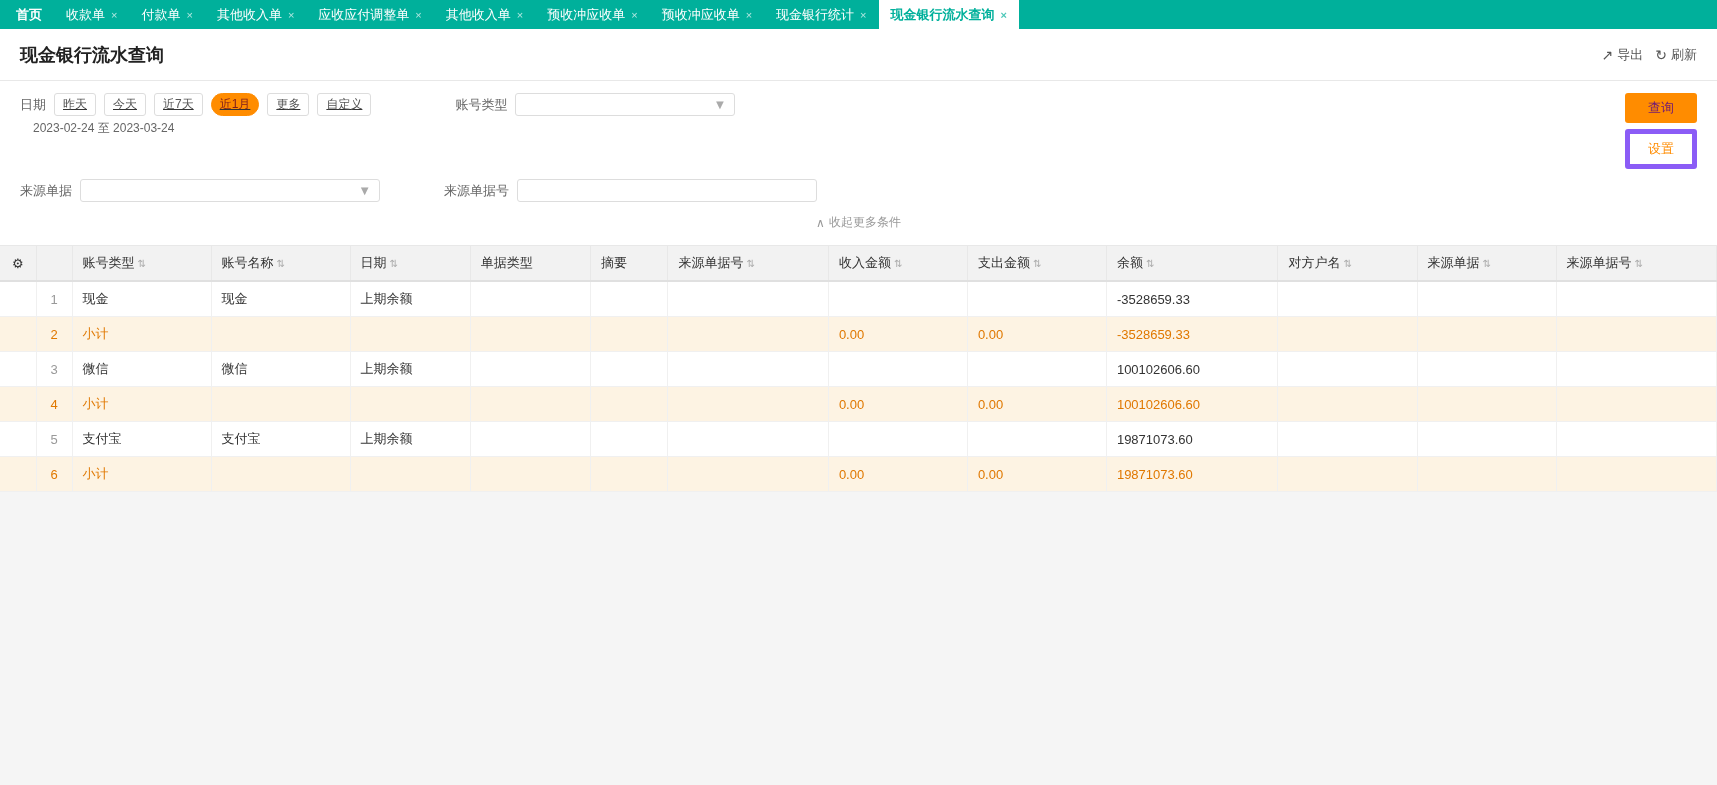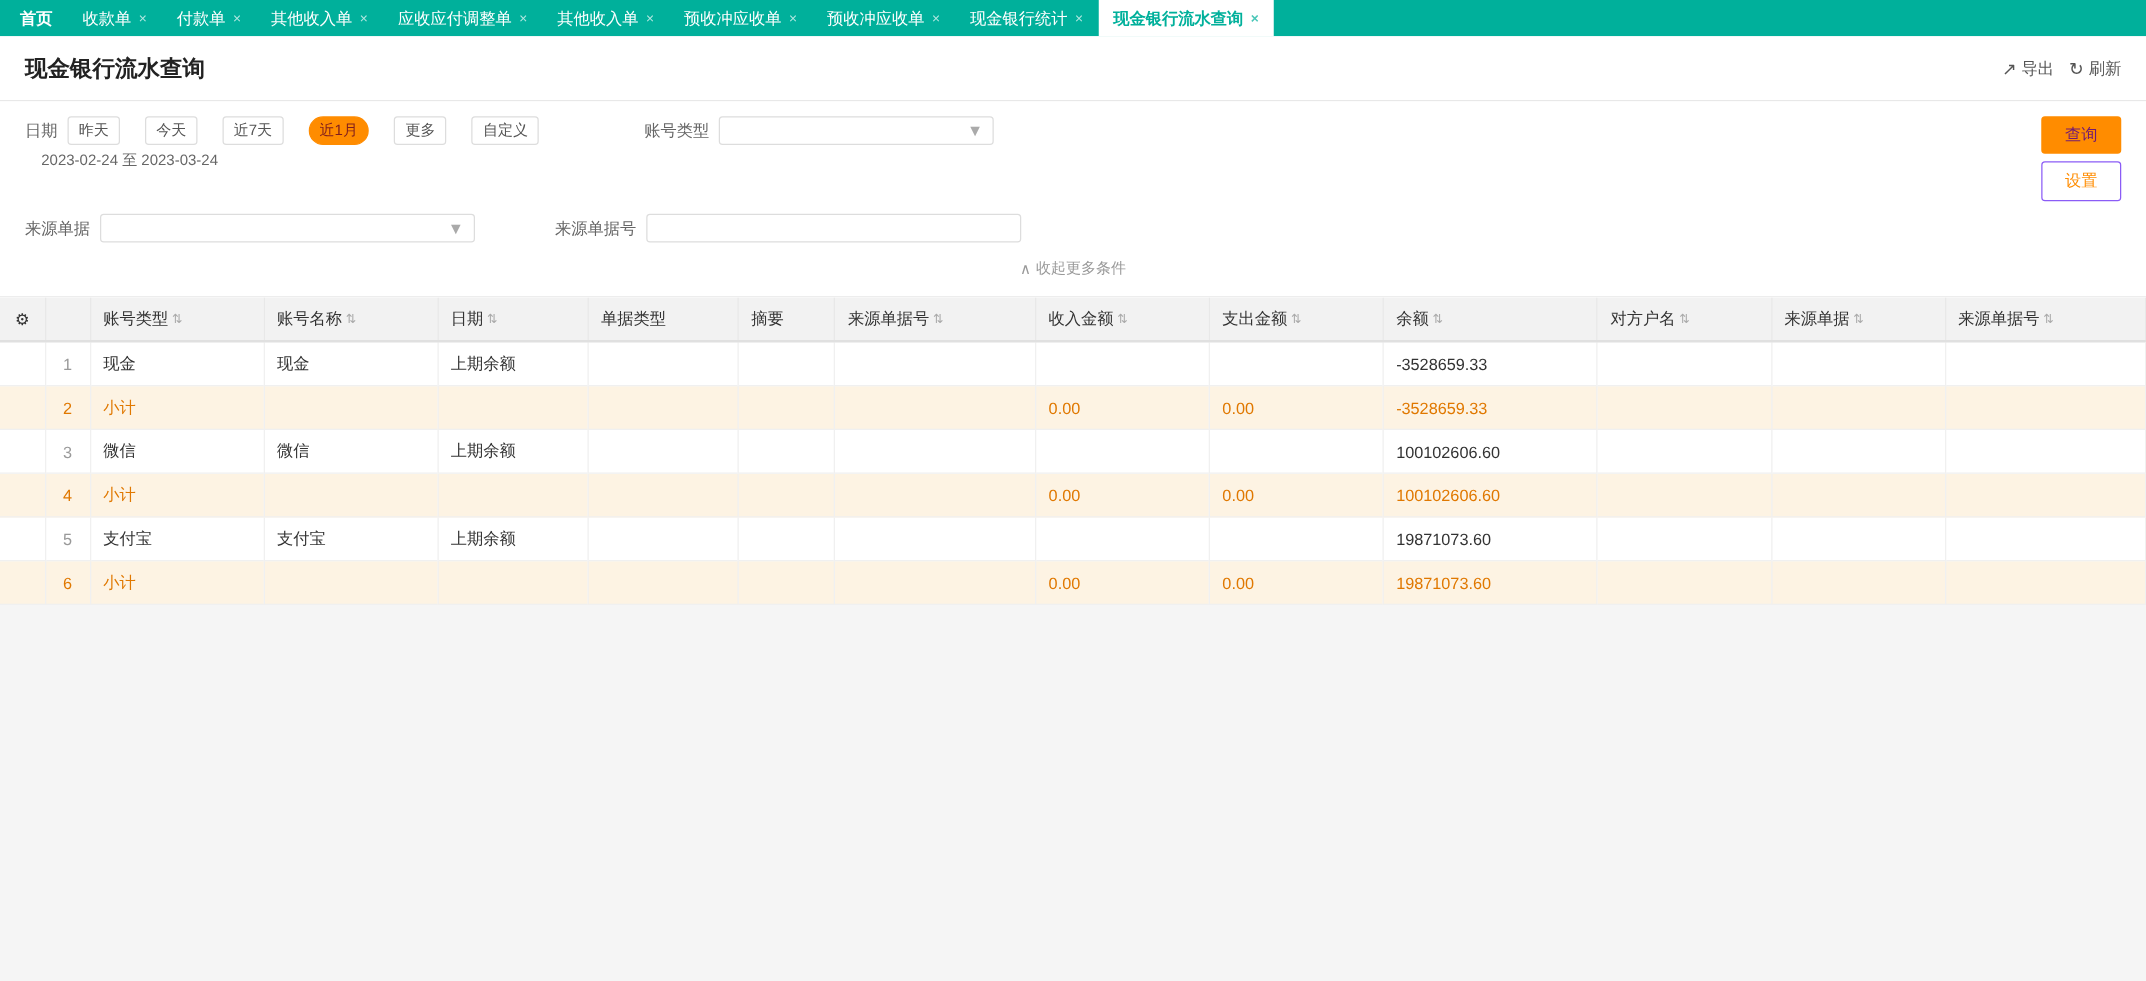--- a/index.html
+++ b/index.html
@@ -72,21 +72,22 @@
       border-bottom: 1px solid #e8e8e8;
     }
     .filter-label {
       color: #666;
       white-space: nowrap;
       font-size: 13px;
     }
     .date-options {
       display: flex;
       align-items: flex-end;
-      gap: 20px;
+      gap: 8px;
+      text-decoration: underline;
     }
     .date-btn {
       padding: 2px 8px;
       border: 1px solid #ddd;
       border-radius: 3px;
       cursor: pointer;
       color: #555;
       font-size: 12px;
       background: #fff;
     }
@@ -145,21 +146,21 @@
       color: #701a75;
       border: none;
       border-radius: 3px;
       padding: 6px 18px;
       cursor: pointer;
       font-size: 13px;
     }
     .action-btn-secondary {
       background: #fff;
       color: #ff8c00;
-      border: 1px solid #8b5cf6;
+      border: 5px solid #8b5cf6;
       border-radius: 3px;
       padding: 6px 18px;
       cursor: pointer;
       font-size: 13px;
     }
 
     
     .table-container {
       background: #fff;
       margin: 0;

